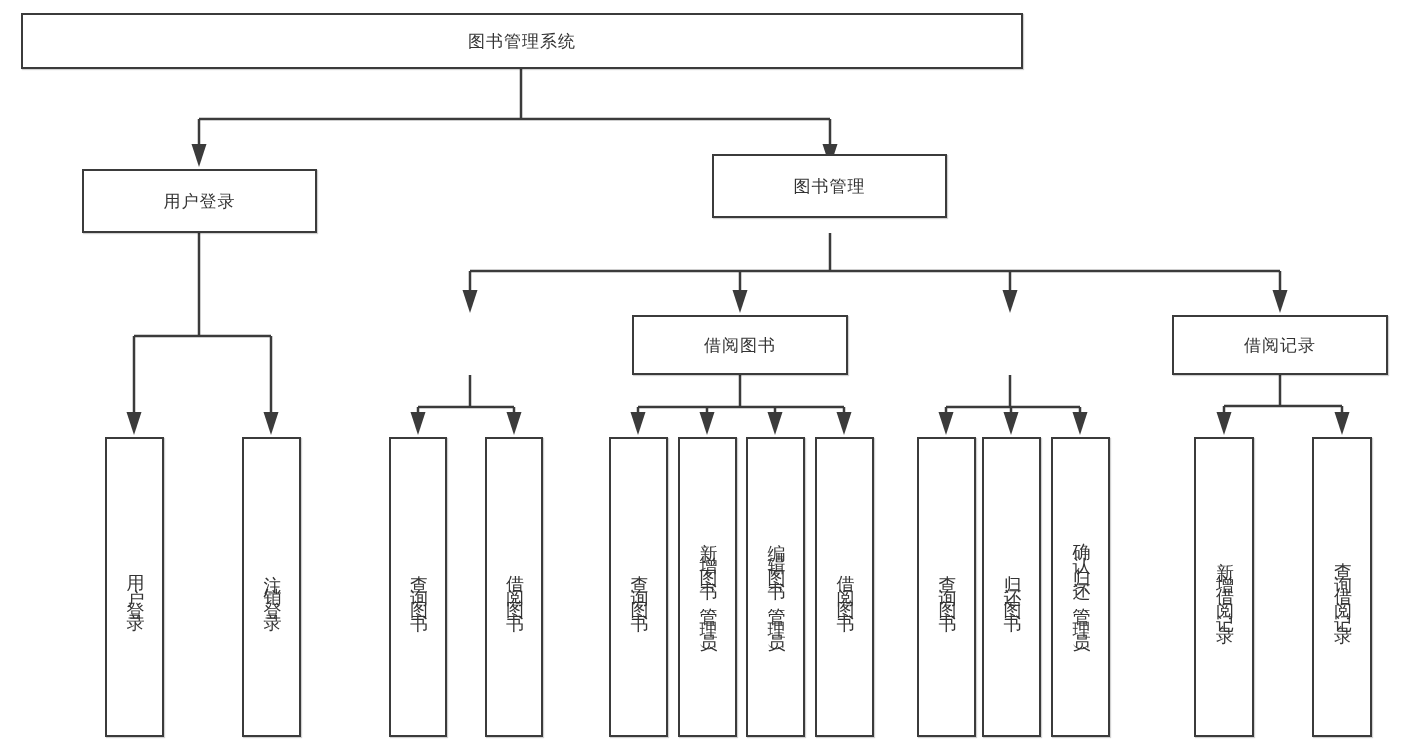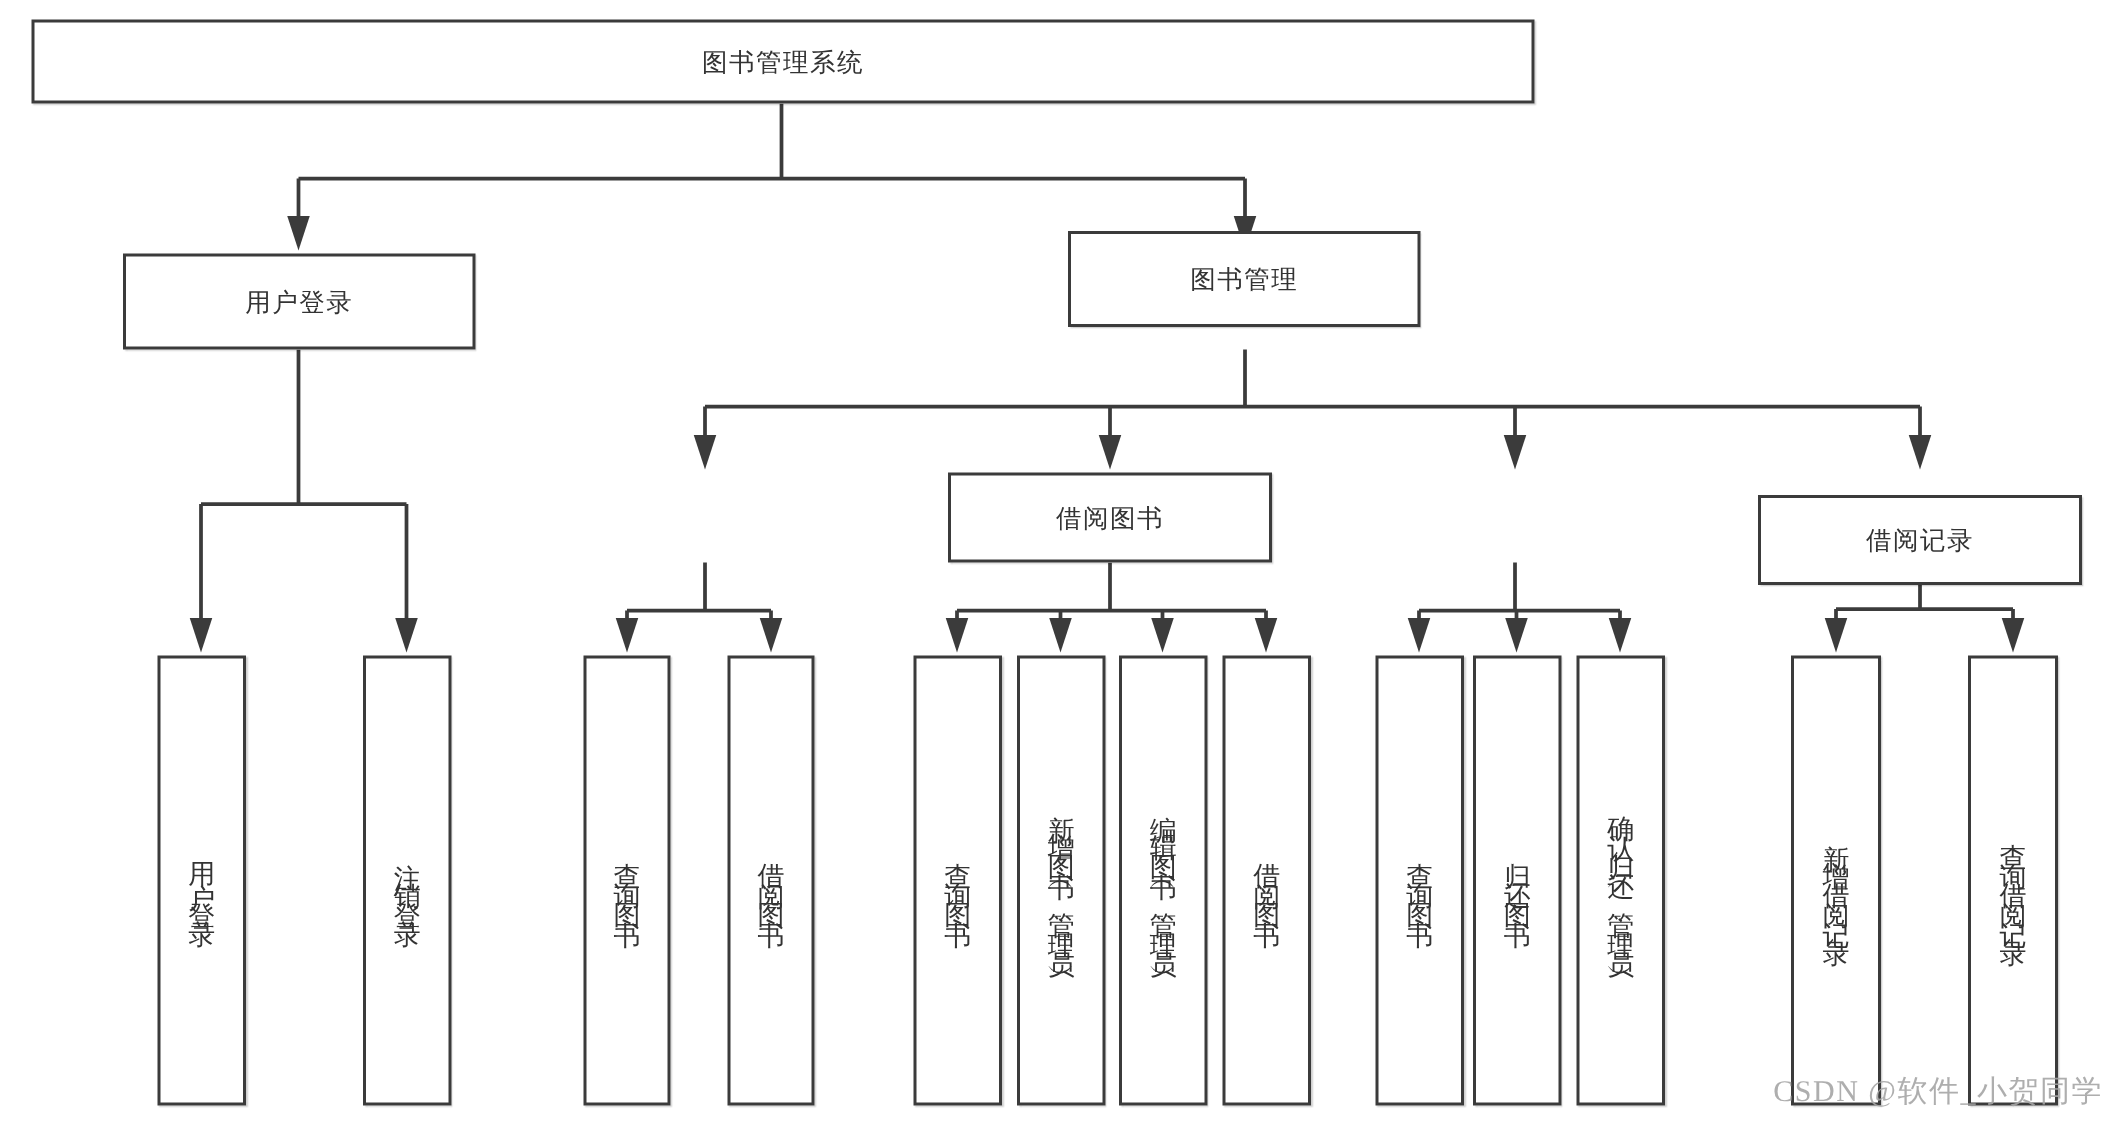--- a/index.html
+++ b/index.html
@@ -1,21 +1,21 @@
 <!DOCTYPE html>
 <html><head>
 <meta charset="utf-8">
 <style>
   html, body { margin: 0; padding: 0; background: #ffffff; }
   .canvas {
     position: relative;
     width: 1405px;
     height: 747px;
     background: #ffffff;
-    font-family: Liberation Serif, serif;
+    font-family: Liberation Mono, monospace;
     overflow: hidden;
   }
   .connectors {
     position: absolute;
     left: 0; top: 0;
   }
   .box {
     position: absolute;
     box-sizing: border-box;
     border: 2.5px solid #3b3b3b;
@@ -122,35 +122,34 @@
       <polygon points="1334.5,412 1349.5,412 1342,435"></polygon>
     </g>
   </svg>
 
   <div class="box" style="left:21px;top:13px;width:1002px;height:56px">图书管理系统</div>
 
   <div class="box" style="left:82px;top:169px;width:235px;height:64px">用户登录</div>
   <div class="box" style="left:712px;top:154px;width:235px;height:64px">图书管理</div>
 
   <div class="box" style="left:632px;top:315px;width:216px;height:60px">借阅图书</div>
-  <div class="box" style="left:1172px;top:330px;width:216px;height:60px">借阅记录</div>
+  <div class="box" style="left:1172px;top:315px;width:216px;height:60px">借阅记录</div>
 
   <div class="box leaf" style="left:105px;top:437px;width:59px;height:300px">用户登录</div>
   <div class="box leaf" style="left:242px;top:437px;width:59px;height:300px">注销登录</div>
 
   <div class="box leaf" style="left:389px;top:437px;width:58px;height:300px">查询图书</div>
   <div class="box leaf" style="left:485px;top:437px;width:58px;height:300px">借阅图书</div>
 
   <div class="box leaf" style="left:609px;top:437px;width:59px;height:300px">查询图书</div>
   <div class="box leaf" style="left:678px;top:437px;width:59px;height:300px">新增图书（管理员）</div>
   <div class="box leaf" style="left:746px;top:437px;width:59px;height:300px">编辑图书（管理员）</div>
   <div class="box leaf" style="left:815px;top:437px;width:59px;height:300px">借阅图书</div>
 
   <div class="box leaf" style="left:917px;top:437px;width:59px;height:300px">查询图书</div>
   <div class="box leaf" style="left:982px;top:437px;width:59px;height:300px">归还图书</div>
   <div class="box leaf" style="left:1051px;top:437px;width:59px;height:300px">确认归还（管理员）</div>
 
   <div class="box leaf" style="left:1194px;top:437px;width:60px;height:300px">新增借阅记录</div>
   <div class="box leaf" style="left:1312px;top:437px;width:60px;height:300px">查询借阅记录</div>
 
-  <div class="watermark">CSDN @软件_小贺同学</div>
 
 </div>
 
 </body></html>

